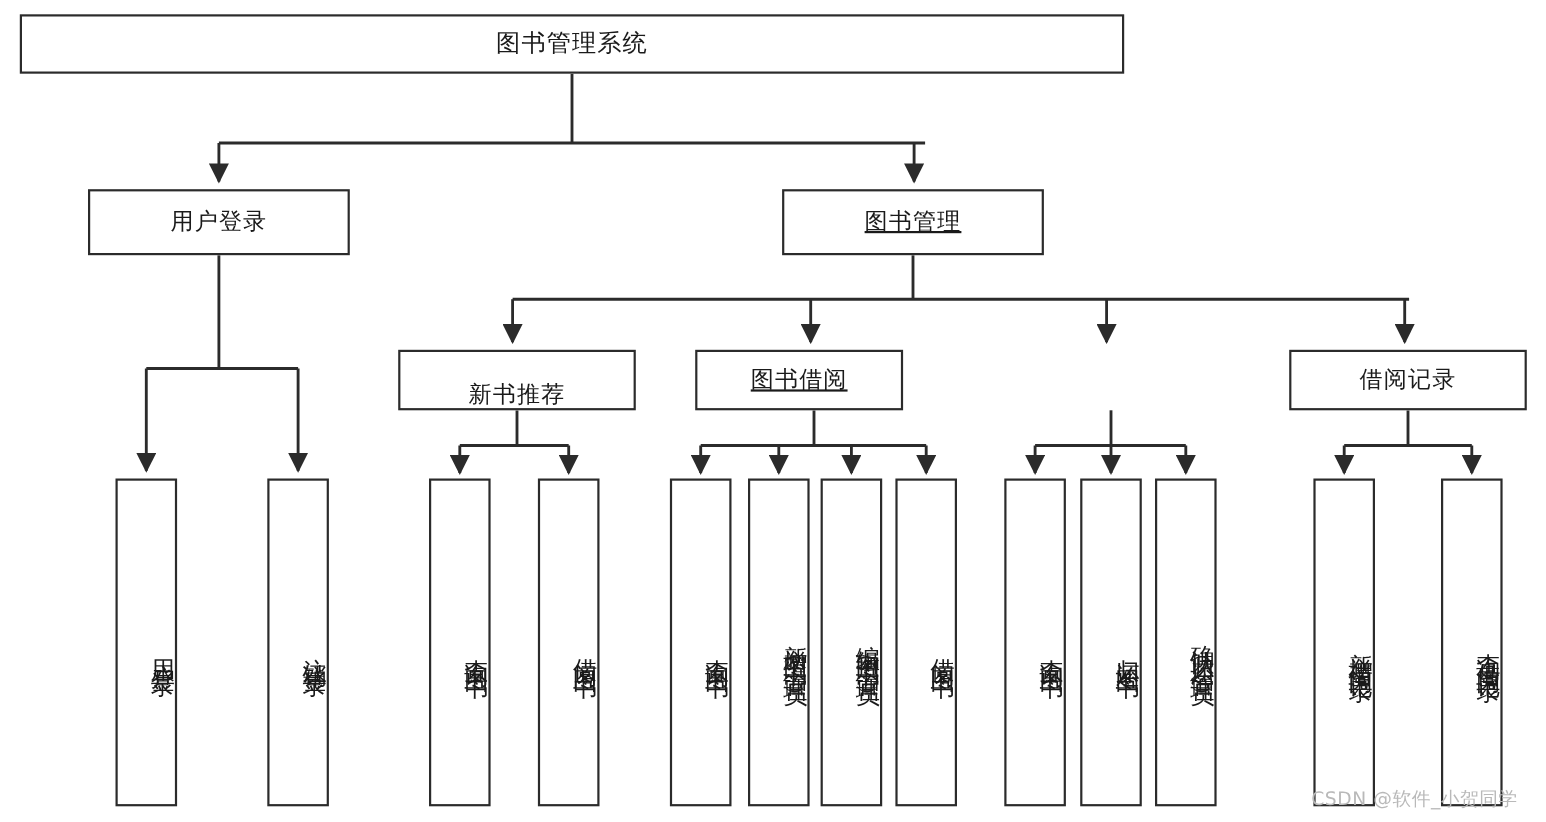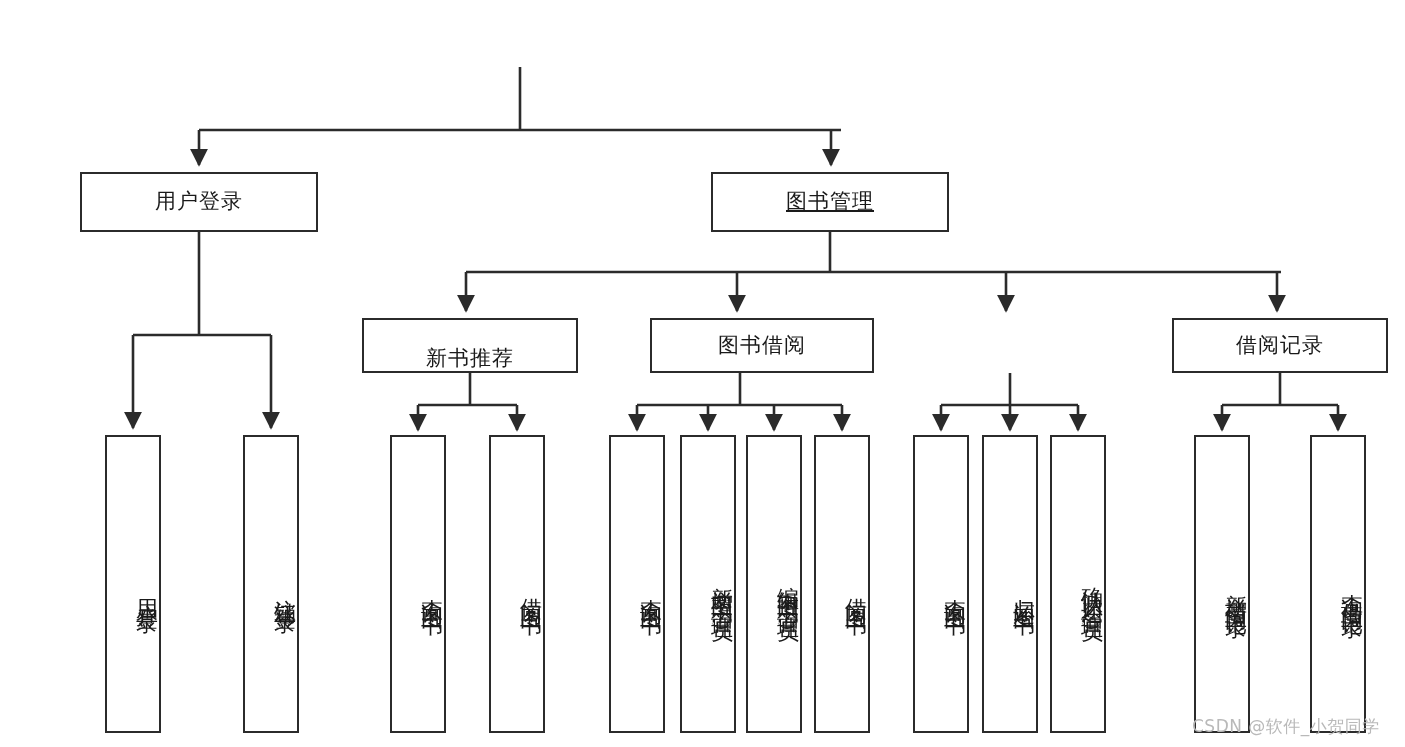--- a/index.html
+++ b/index.html
@@ -118,34 +118,37 @@
       <path d="M 1010 405 L 1010 430" marker-end="url(#arrow)"></path>
       <path d="M 1078 405 L 1078 430" marker-end="url(#arrow)"></path>
 
       <path d="M 1280 373 L 1280 405"></path>
       <path d="M 1222 405 L 1338 405"></path>
       <path d="M 1222 405 L 1222 430" marker-end="url(#arrow)"></path>
       <path d="M 1338 405 L 1338 430" marker-end="url(#arrow)"></path>
     </g>
   </svg>
 
+  <div class="node node-h node-root" style="left:18px; top:13px; width:1004px; height:54px;">
+    <span>图书管理系统</span>
+  </div>
 
   <div class="node node-h" style="left:80px; top:172px; width:238px; height:60px;">
     <span>用户登录</span>
   </div>
 
   <div class="node node-h" style="left:711px; top:172px; width:238px; height:60px;text-decoration:underline;">
     <span>图书管理</span>
   </div>
 
   <div class="node node-h" style="left:362px; top:318px; width:216px; height:55px;align-items:flex-end;">
     <span>新书推荐</span>
   </div>
 
-  <div class="node node-h" style="left:650px; top:318px; width:224px; height:55px;">
+  <div class="node node-h" style="left:632px; top:318px; width:189px; height:55px;text-decoration:underline;">
     <span>图书借阅</span>
   </div>
 
 
   <div class="node node-h" style="left:1172px; top:318px; width:216px; height:55px;">
     <span>借阅记录</span>
   </div>
 
   <div class="node node-v" style="left:105px; top:435px; width:56px; height:298px;">
     <span class="vtext">用户登录</span>

